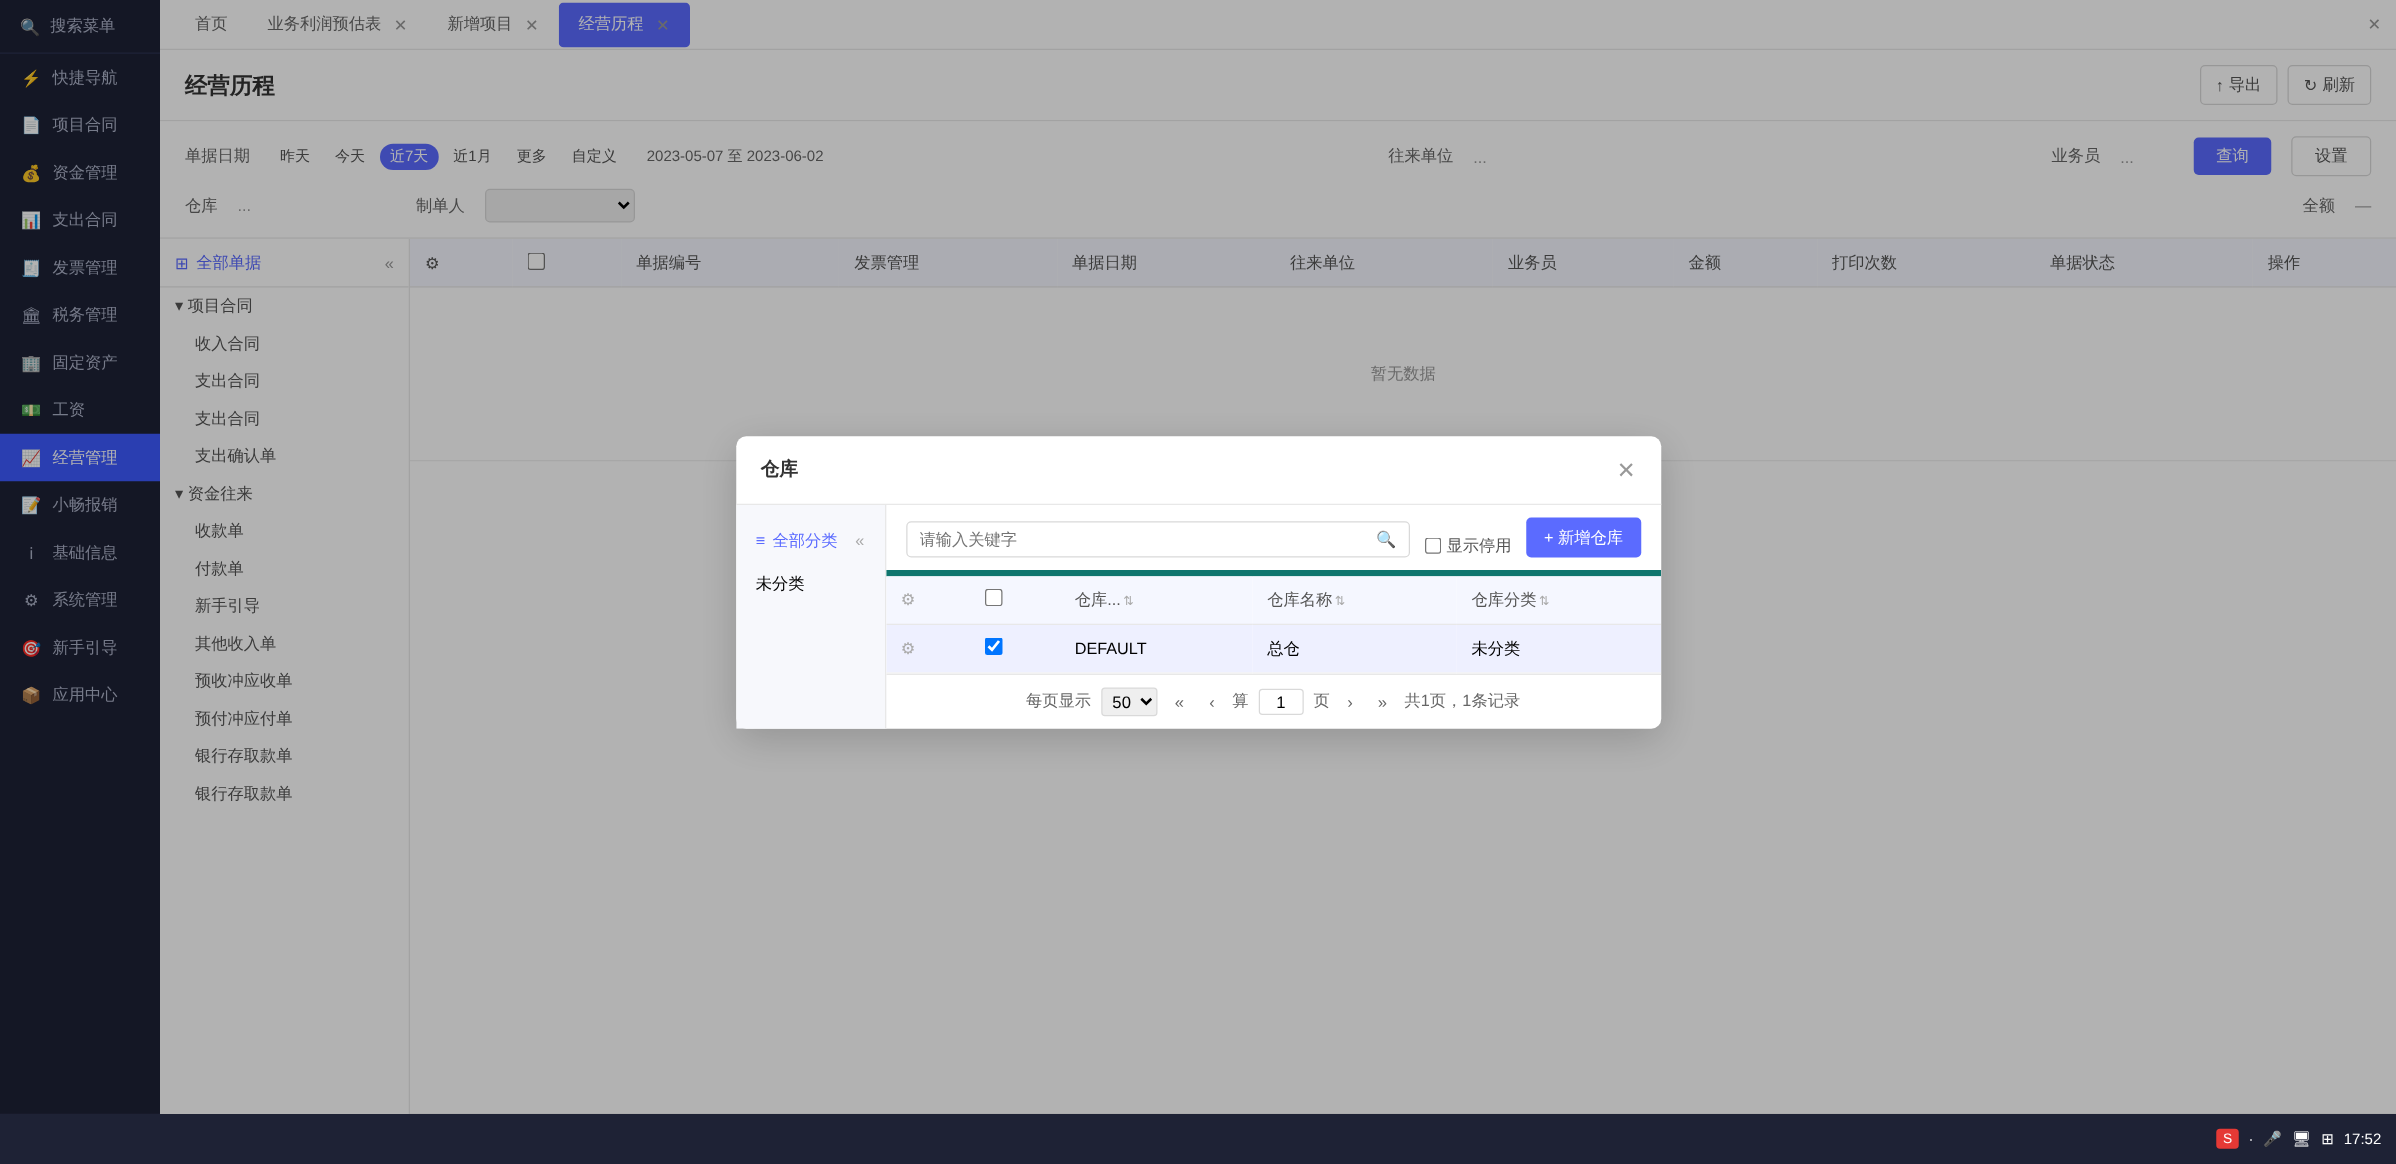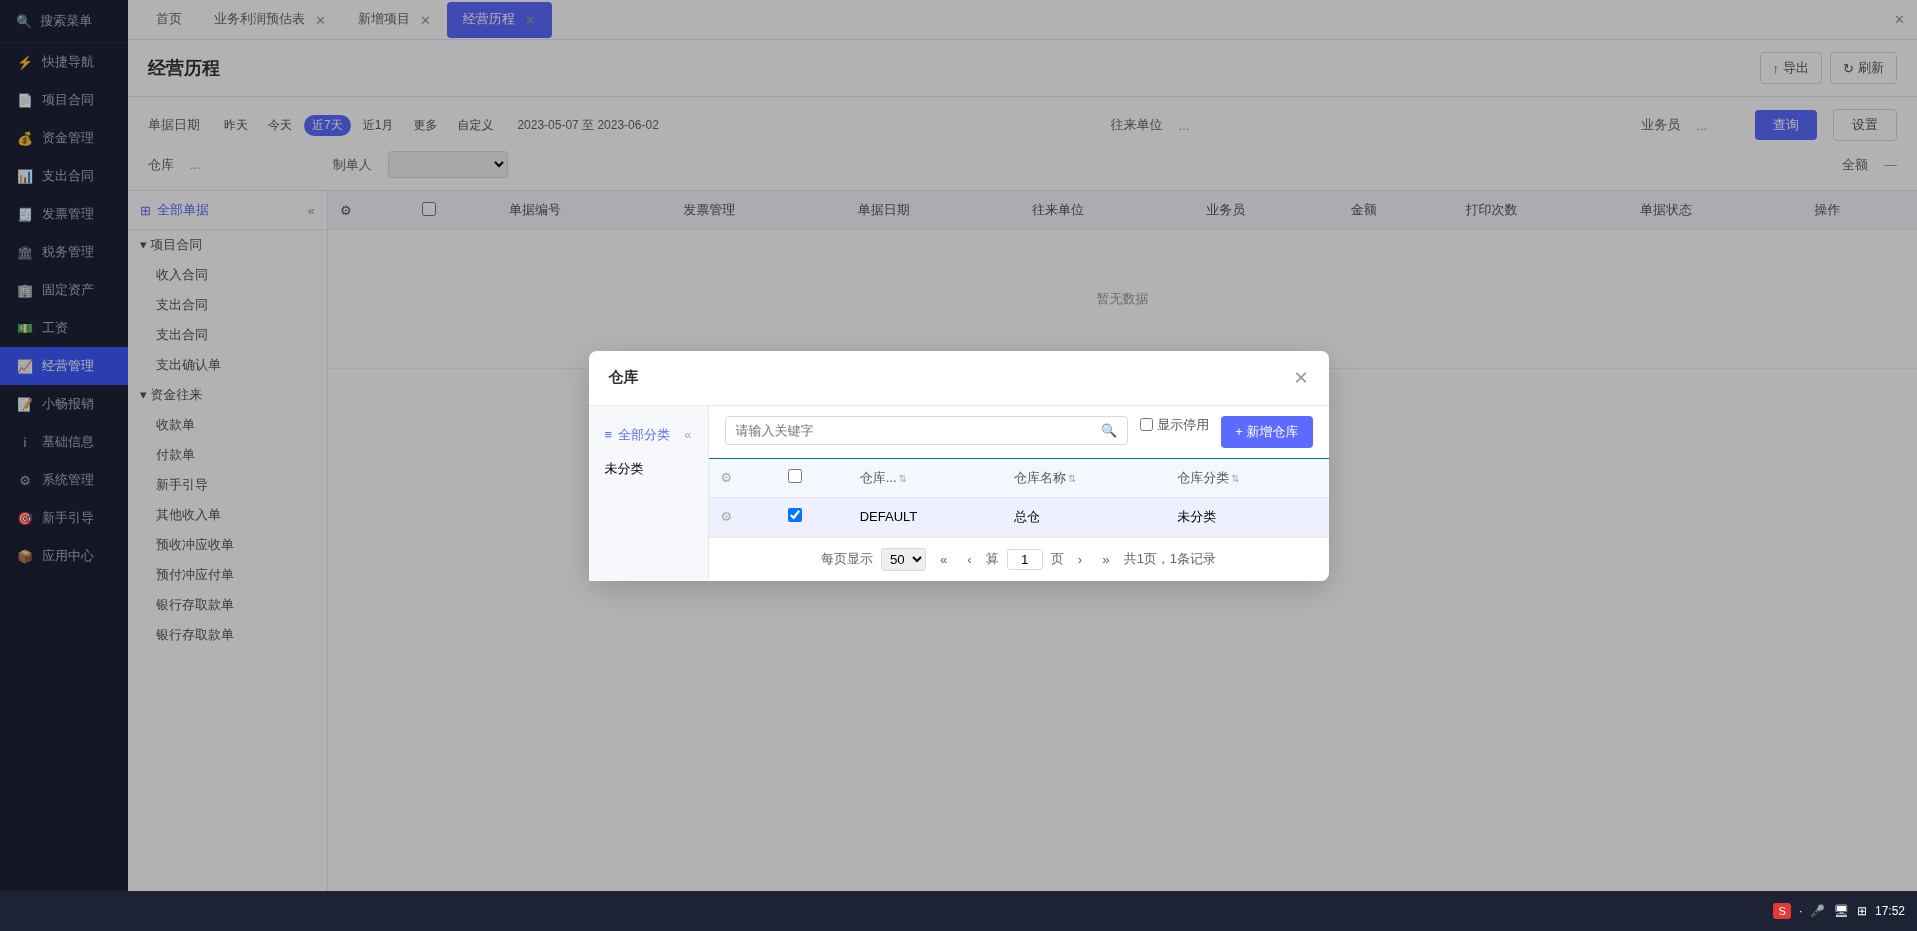--- a/index.html
+++ b/index.html
@@ -145,22 +145,22 @@
       padding: 12px 0; flex-shrink: 0;
     }
     .dialog-category {
       padding: 8px 16px; font-size: 13px; cursor: pointer; display: flex; align-items: center; gap: 6px;
     }
     .dialog-category.active { color: #5b6bff; }
 
     
     .dialog-right { flex: 1; display: flex; flex-direction: column; overflow: hidden; }
     .dialog-toolbar {
-      padding: 10px 16px; display: flex; align-items: flex-start; gap: 12px;
-      border-bottom: 1px solid #0f766e;
+      padding: 10px 16px; display: flex; align-items: flex-end; gap: 12px;
+      border-bottom: 5px solid #0f766e;
     }
     .dialog-search {
       flex: 1; border: 1px solid #d9d9d9; border-radius: 4px;
       padding: 6px 10px; font-size: 13px; outline: none; display: flex; align-items: center;
     }
     .dialog-search input { border: none; outline: none; flex: 1; font-size: 13px; }
     .show-disabled { display: flex; align-items: center; gap: 4px; color: #555; font-size: 13px; }
     .btn-add-warehouse {
       background: #5b6bff; color: #fff; border: none; border-radius: 4px;
       padding: 7px 14px; cursor: pointer; font-size: 13px; white-space: nowrap;

